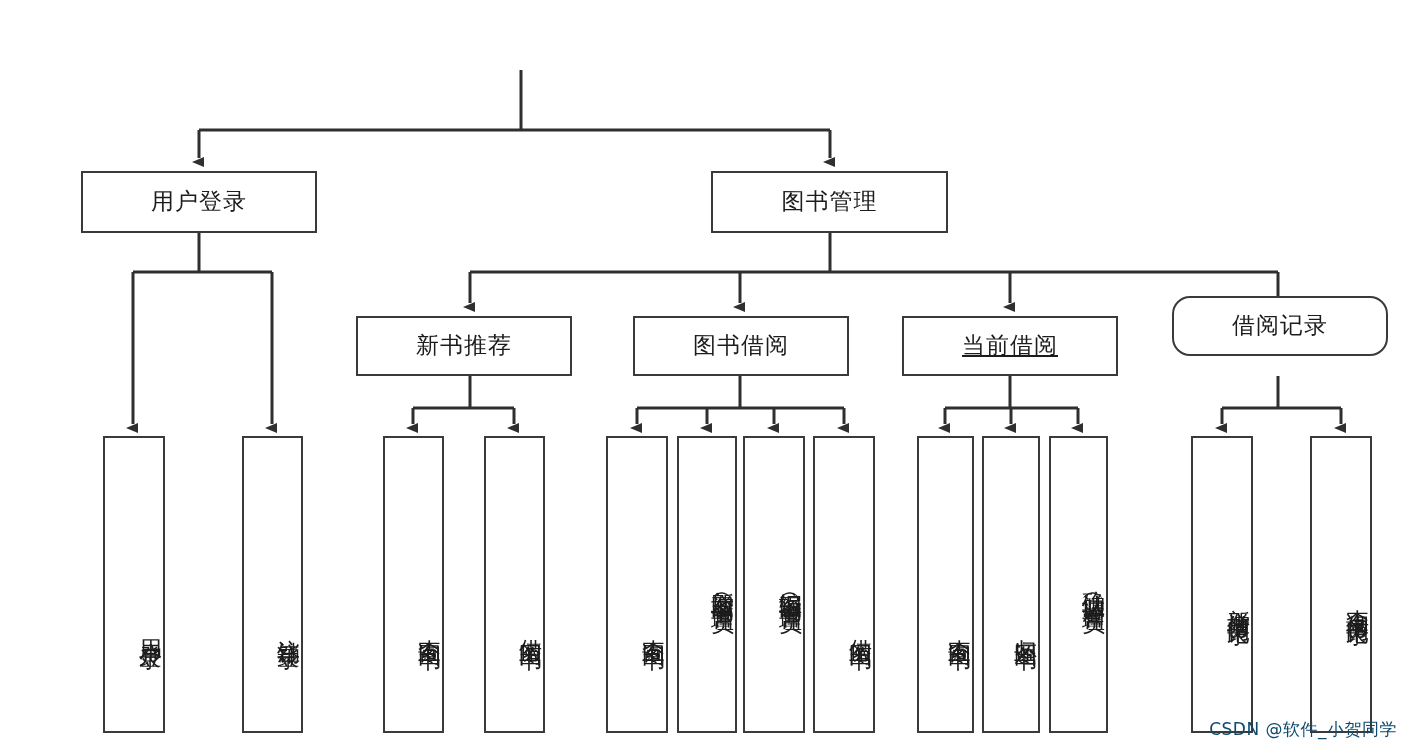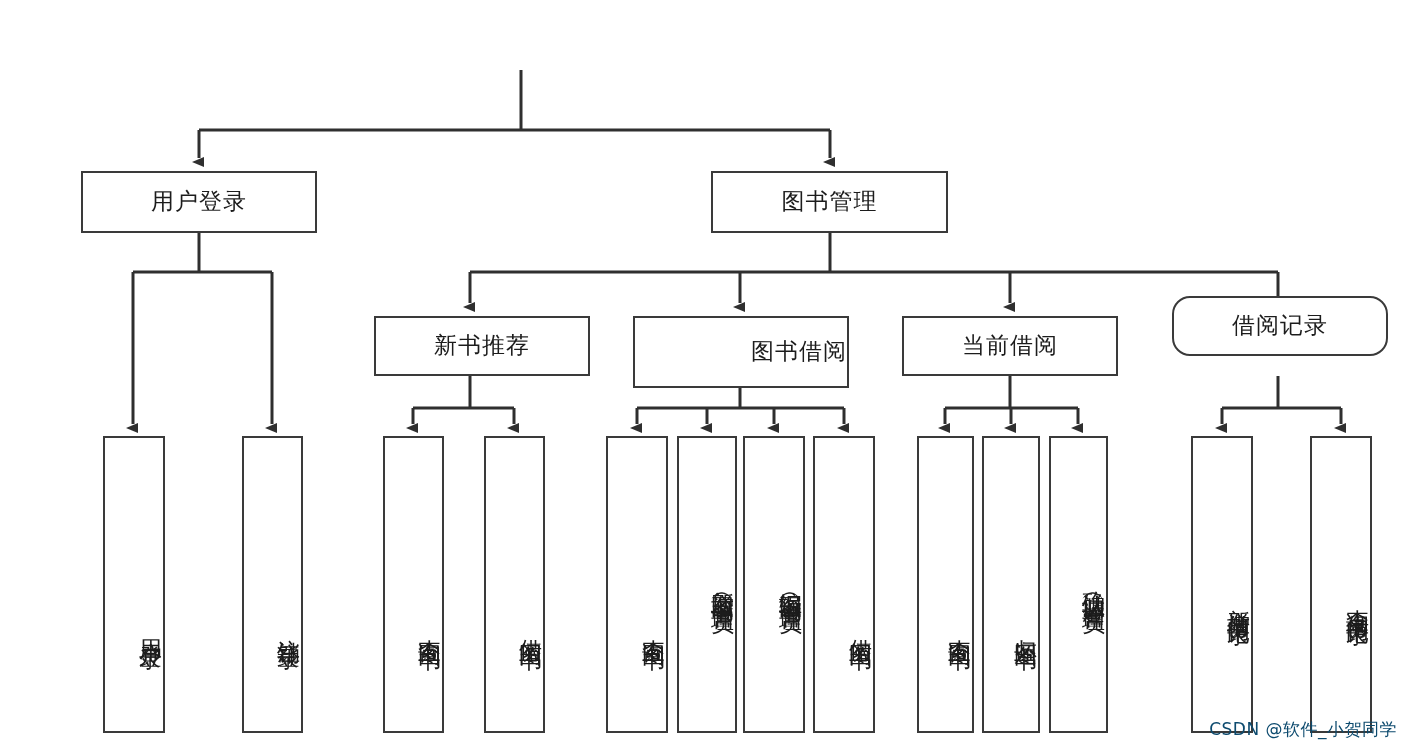--- a/index.html
+++ b/index.html
@@ -129,27 +129,27 @@
   </svg>
 
 
   <div class="node node-h" style="left:81px; top:171px; width:236px; height:62px;">
     <span>用户登录</span>
   </div>
   <div class="node node-h" style="left:711px; top:171px; width:237px; height:62px;">
     <span>图书管理</span>
   </div>
 
-  <div class="node node-h" style="left:374px; top:316px; width:216px; height:60px;">
+  <div class="node node-h" style="left:356px; top:316px; width:216px; height:60px;">
     <span>新书推荐</span>
   </div>
-  <div class="node node-h" style="left:633px; top:316px; width:216px; height:72px;justify-content:flex-end;">
+  <div class="node node-h" style="left:633px; top:316px; width:216px; height:60px;">
     <span>图书借阅</span>
   </div>
-  <div class="node node-h" style="left:902px; top:316px; width:216px; height:60px;">
+  <div class="node node-h" style="left:902px; top:316px; width:216px; height:60px;text-decoration:underline;">
     <span>当前借阅</span>
   </div>
   <div class="node node-h" style="left:1172px; top:296px; width:216px; height:60px;border-radius:18px;">
     <span>借阅记录</span>
   </div>
 
   <div class="node node-v" style="left:103px; top:436px; width:62px; height:297px; padding-top:85px;">
     <span>用户登录</span>
   </div>
   <div class="node node-v" style="left:242px; top:436px; width:61px; height:297px; padding-top:85px;">

